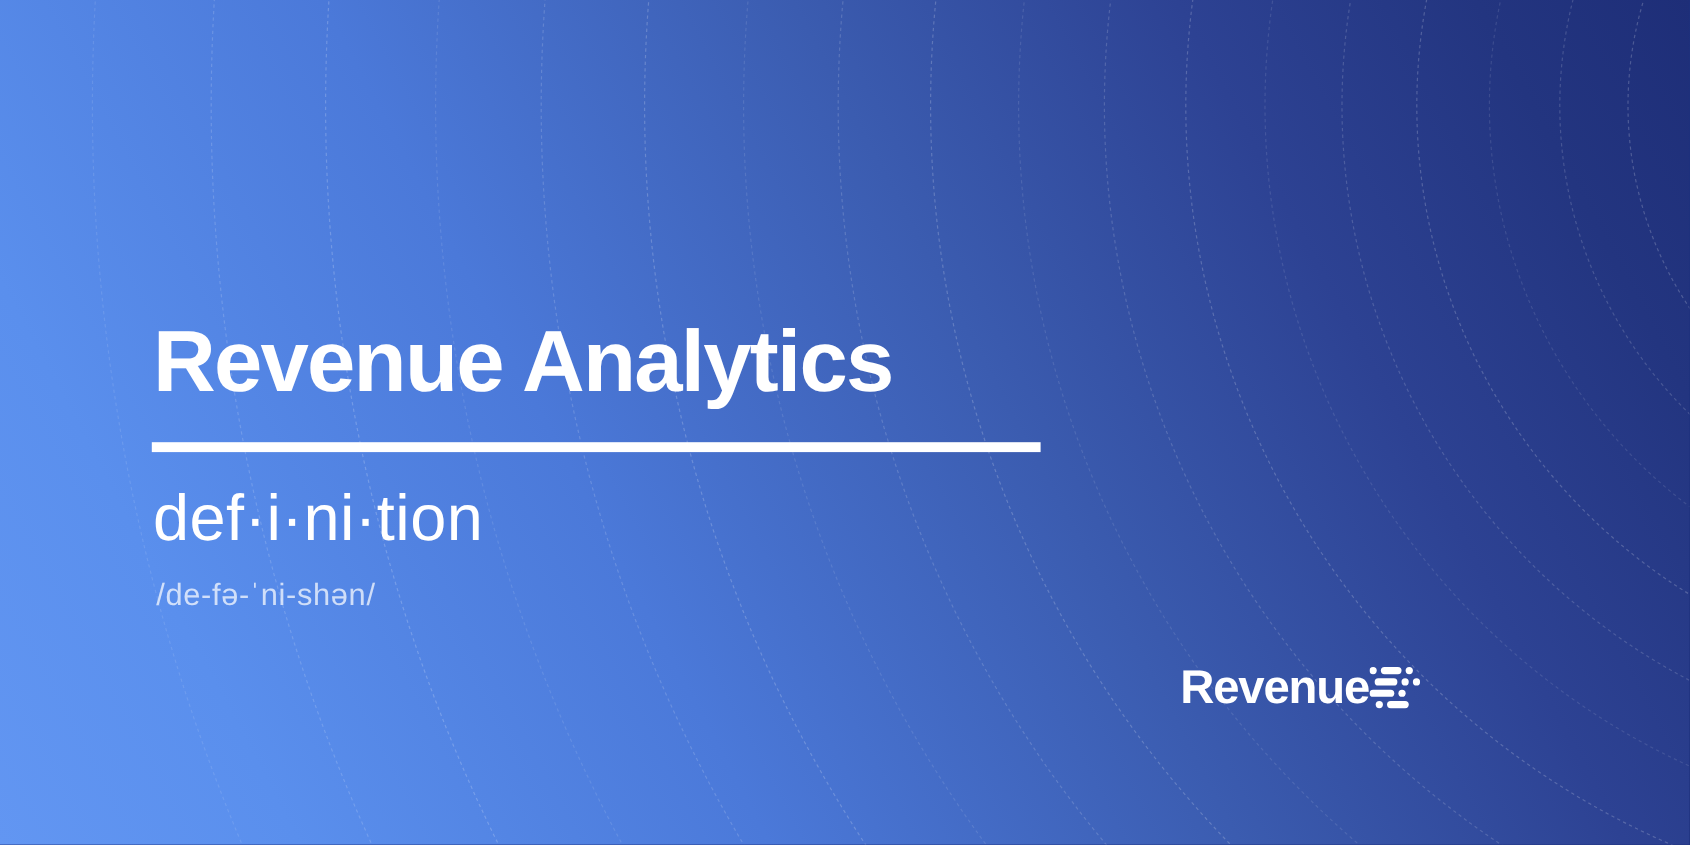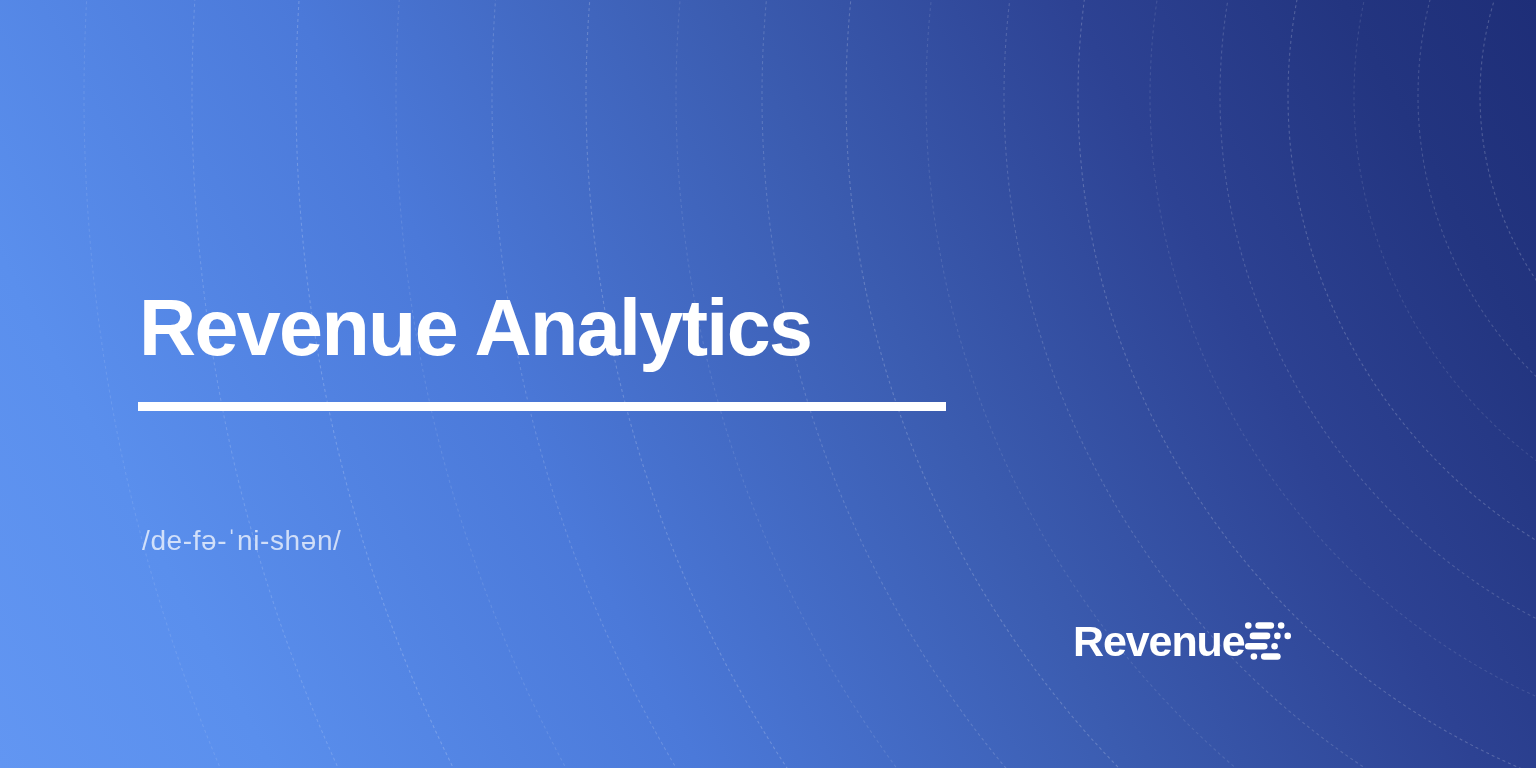--- a/index.html
+++ b/index.html
@@ -92,21 +92,21 @@
     line-height: 1.2;
     letter-spacing: 0.6px;
     color: rgba(255,255,255,0.72);
     white-space: nowrap;
   }
 
   
   .logo {
     position: absolute;
     left: 1073px;
-    top: 620px;
+    top: 604px;
     display: flex;
     align-items: center;
   }
   .logo-wordmark {
     font-size: 43px;
     font-weight: 700;
     letter-spacing: -1.1px;
     line-height: 1;
     color: #ffffff;
     white-space: nowrap;
@@ -148,20 +148,21 @@
           <circle cx="1810" cy="96" r="1726" class="arc faint"></circle>
         </g>
     </svg>
   </div>
 
   <div class="content">
     <h1 class="title">Revenue Analytics</h1>
 
     <div class="rule"></div>
 
+    <p class="term">def·i·ni·tion</p>
 
     <p class="phonetic">/de-fə-ˈni-shən/</p>
   </div>
 
   <div class="logo">
     <span class="logo-wordmark">Revenue</span>
     <svg class="logo-mark" id="logo-mark-svg" viewBox="0 0 49 42" aria-hidden="true">
         <rect x="0" y="0" width="7" height="7" rx="3.5"></rect>
         <rect x="11" y="0" width="20" height="7" rx="3.5"></rect>
         <rect x="35" y="0" width="7" height="7" rx="3.5"></rect>

